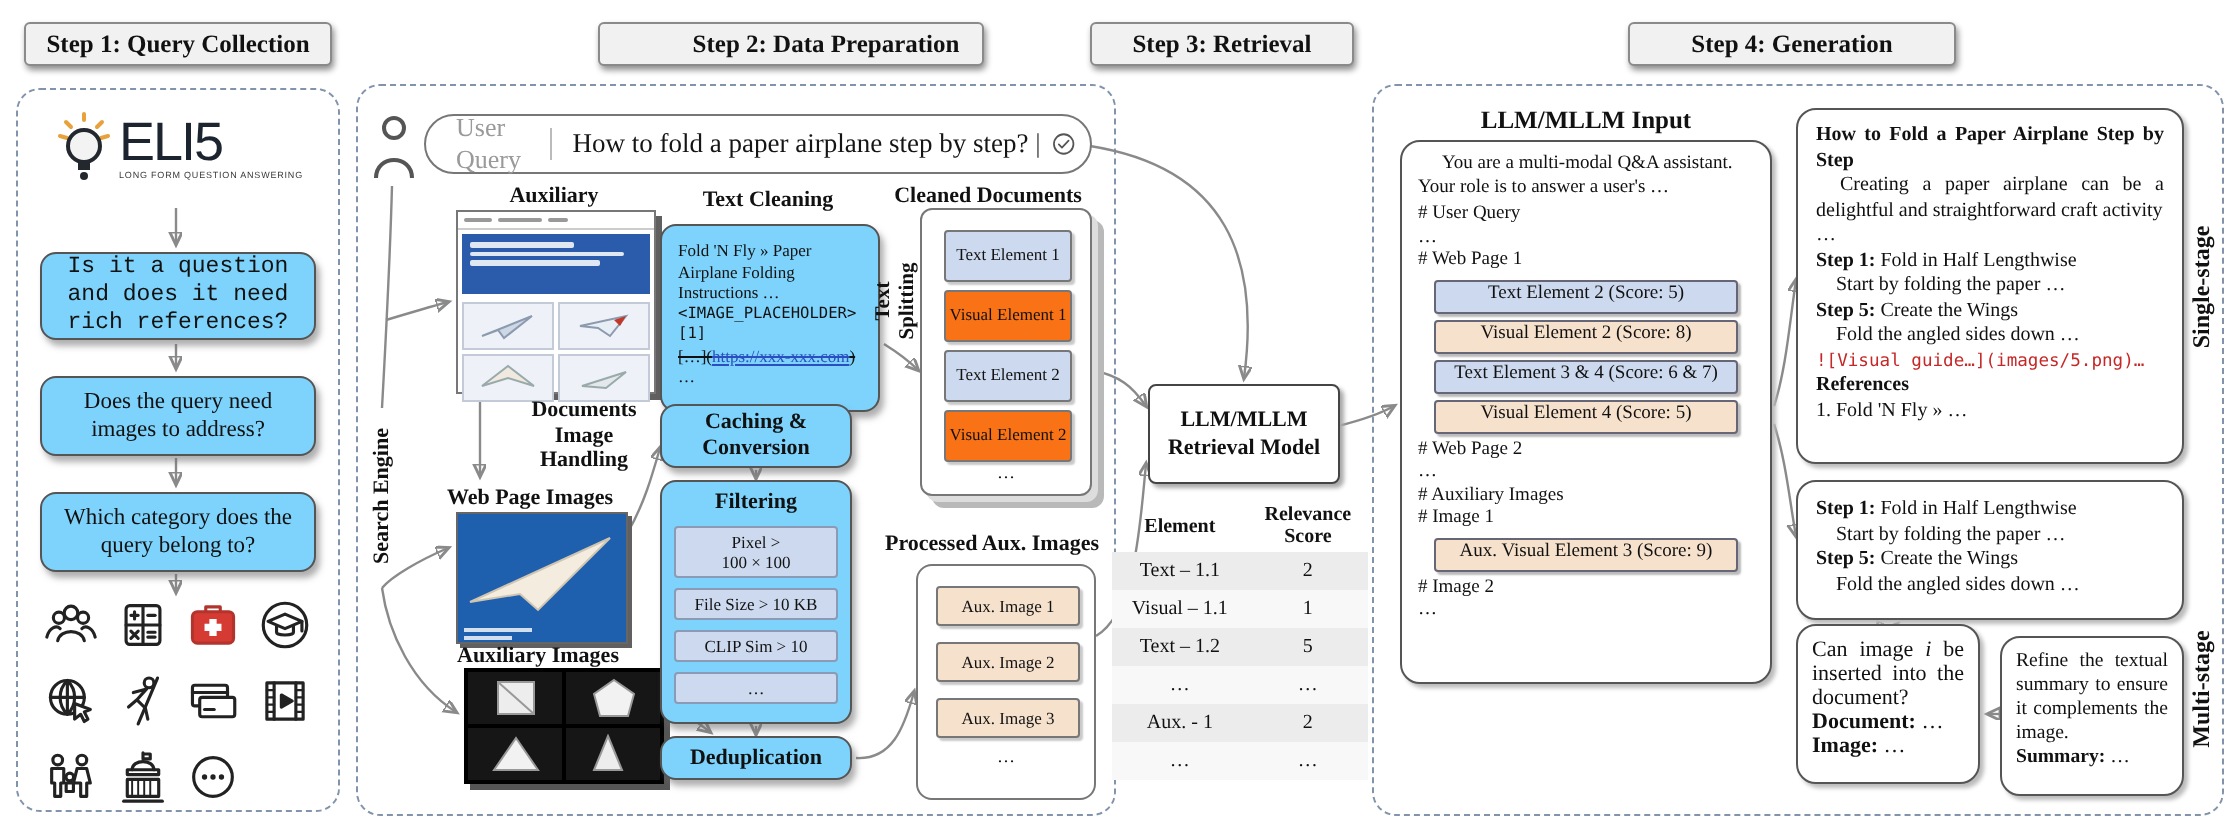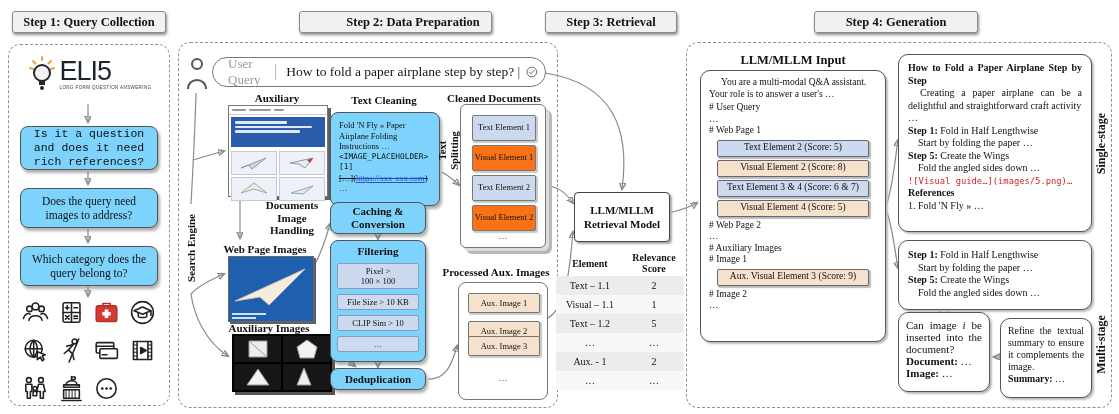--- a/index.html
+++ b/index.html
@@ -398,21 +398,21 @@
     <div class="el blue" style="top:70px;">Text Element 2</div>
     <div class="el peach" style="top:100px;">Visual Element 2</div>
     <div style="position:absolute;left:0;top:126px;width:100%;text-align:center;font-size:9px;">…</div>
   </div>
 
   <div class="blabel" style="left:436px;top:266px;width:120px;">Processed Aux. Images</div>
 
   <div class="auxpanel">
     <div class="ax" style="top:10px;">Aux. Image 1</div>
     <div class="ax" style="top:38px;">Aux. Image 2</div>
-    <div class="ax" style="top:53px;">Aux. Image 3</div>
+    <div class="ax" style="top:66px;">Aux. Image 3</div>
     <div style="position:absolute;left:0;top:90px;width:100%;text-align:center;font-size:9px;">…</div>
   </div>
 
   <div class="model">
     <span>LLM/MLLM</span>
     <span>Retrieval Model</span>
   </div>
 
   <table class="rtable">
     <thead>

